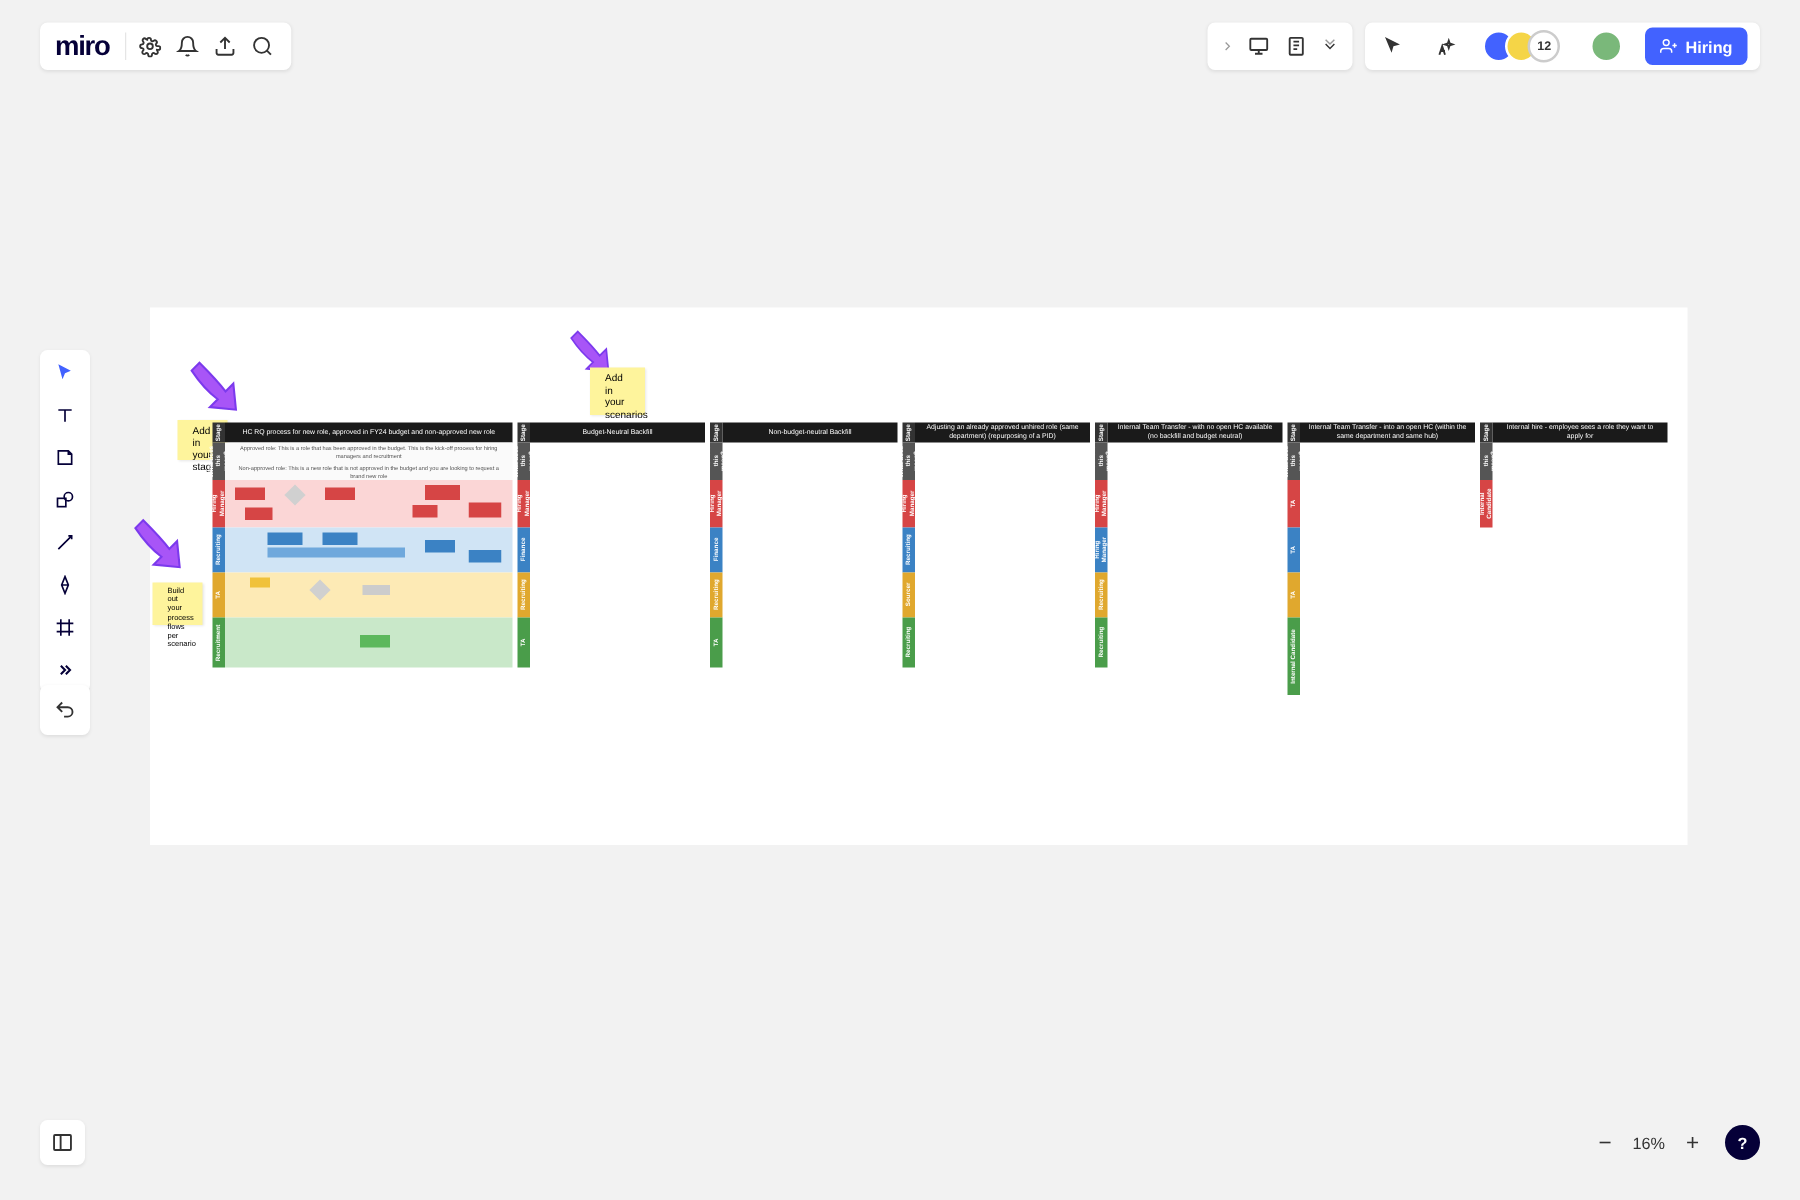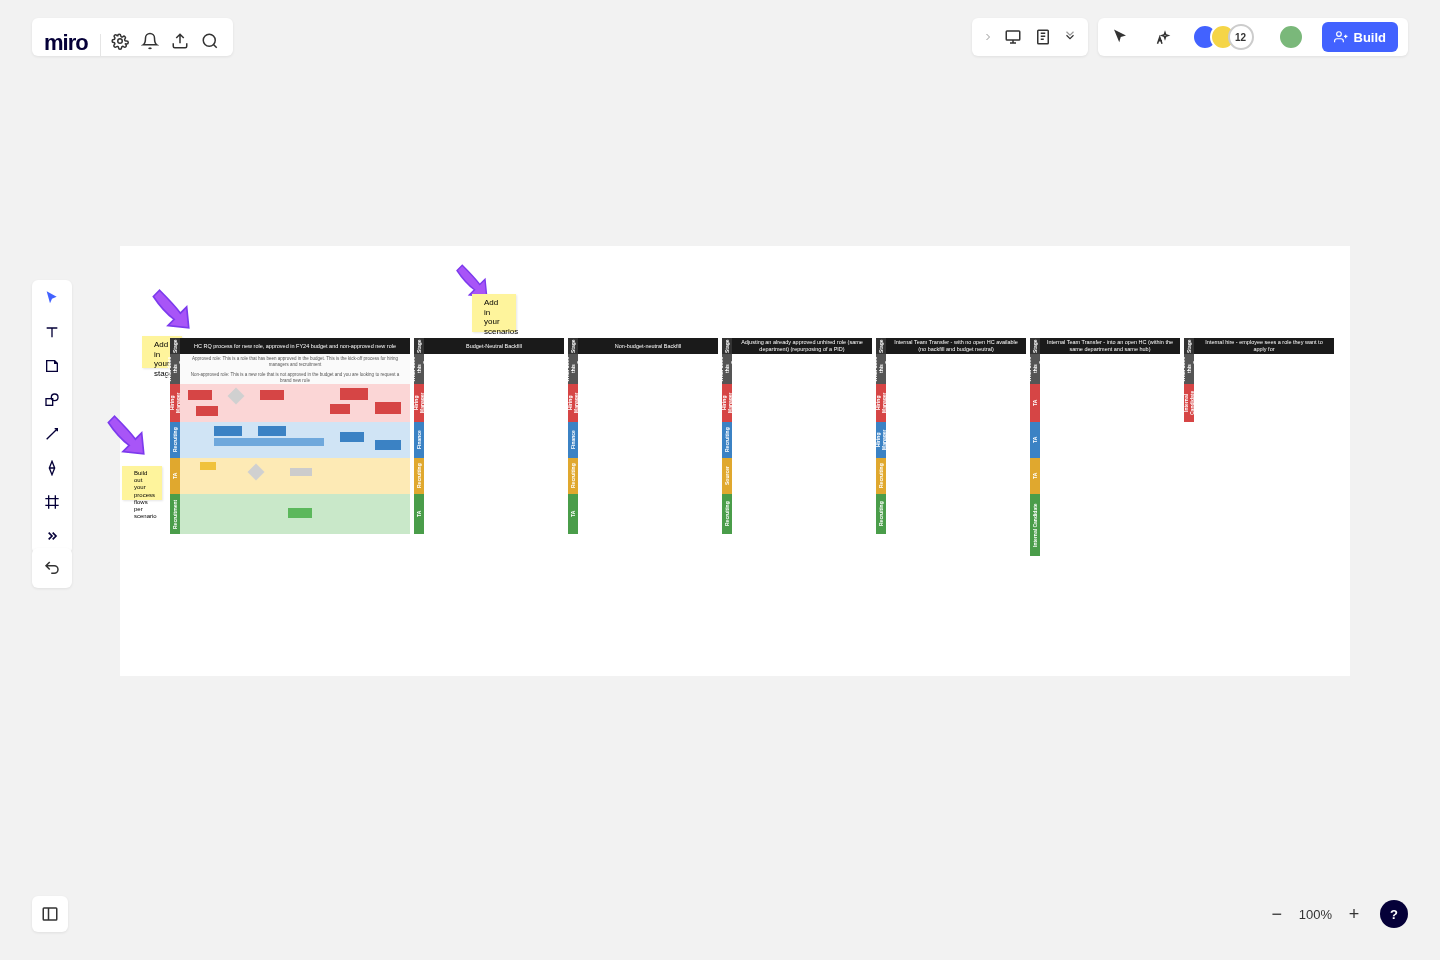--- a/index.html
+++ b/index.html
@@ -2,21 +2,21 @@
 <html><head>
 <meta charset="utf-8">
 <style>
 * { margin: 0; padding: 0; box-sizing: border-box; }
 body {
   width: 1440px; height: 960px; overflow: hidden;
   background: #f2f2f2; font-family: -apple-system, Helvetica, Arial, sans-serif;
 }
 .topbar-left {
   position: absolute; top: 18px; left: 32px; height: 38px;
-  background: #fff; border-radius: 6px; display: flex; align-items: flex-end; padding: 0 8px;
+  background: #fff; border-radius: 6px; display: flex; align-items: center; padding: 0 8px;
   box-shadow: 0 1px 3px rgba(0,0,0,0.08);
 }
 .logo { font-weight: 800; font-size: 22px; letter-spacing: -1px; color: #050038; padding: 0 8px 0 4px; }
 .top-icon { width: 30px; height: 30px; display:flex; align-items:center; justify-content:center; cursor:pointer; color:#333; }
 .divider-v { width:1px; height:22px; background:#e5e5e5; margin:0 4px; }
 .topbar-right-group { position:absolute; top:18px; right:32px; height:38px; display:flex; gap:10px; align-items:center; }
 .pill { background:#fff; border-radius:6px; height:38px; display:flex; align-items:center; padding:0 6px; box-shadow:0 1px 3px rgba(0,0,0,0.08); }
 .avatar { width:26px; height:26px; border-radius:50%; border:2px solid #fff; margin-left:-8px; font-size:10px; display:flex; align-items:center; justify-content:center; font-weight:700; }
 .avatar:first-child { margin-left:0; }
 .share-btn { background:#4262ff; color:#fff; border-radius:6px; height:30px; padding:0 12px; display:flex; align-items:center; gap:6px; font-size:13px; font-weight:600; cursor:pointer; }
@@ -131,21 +131,21 @@
     <div style="display:flex; align-items:center;">
       <div class="avatar" style="background:#4262ff"></div>
       <div class="avatar" style="background:#f5d547"></div>
       <div class="avatar" style="background:#fff; border-color:#ccc; color:#333">12</div>
     </div>
     <div class="avatar" style="background:#7ab87a; margin-left:6px"></div>
     <div class="share-btn">
       <svg width="14" height="14" viewBox="0 0 24 24" fill="none" stroke="#fff" stroke-width="2">
           <path d="M16 21v-2a4 4 0 00-4-4H5a4 4 0 00-4 4v2M8.5 11a4 4 0 100-8 4 4 0 000 8zM20 8v6M23 11h-6"></path>
         </svg>
-      <span>Build</span>
+      <span>Hiring</span>
     </div>
   </div>
 </div>
 
 <div class="side-toolbar">
   <span class="side-tool" style="color:#4262ff">
     <svg width="16" height="16" viewBox="0 0 24 24" fill="currentColor">
         <path d="M4 2l5 18 3-7 7-3z"></path>
       </svg>
   </span>
@@ -194,21 +194,21 @@
 
 <div class="bottom-left">
   <svg width="18" height="18" viewBox="0 0 24 24" fill="none" stroke="#333" stroke-width="2">
       <rect x="3" y="4" width="18" height="16" rx="1"></rect>
       <path d="M10 4v16"></path>
     </svg>
 </div>
 
 <div class="bottom-right">
   <span class="zoom-ctrl">−</span>
-  <span class="zoom-label">100%</span>
+  <span class="zoom-label">16%</span>
   <span class="zoom-ctrl">+</span>
   <span class="help-btn">?</span>
 </div>
 
 <div class="canvas">
 
   <svg class="arrow" style="top:38px; left:25px" width="50" height="50" viewBox="0 0 24 24">
     <path fill="#a855f7" stroke="#7c3aed" stroke-width="0.8" d="M7 3 C9 5 14 10 17 14 L20 11 L21 21 L11 20 L14 17 C10 14 6 9 4 6 Z"></path>
   </svg>
   <svg class="arrow" style="top:14px; left:330px" width="42" height="42" viewBox="0 0 24 24">

